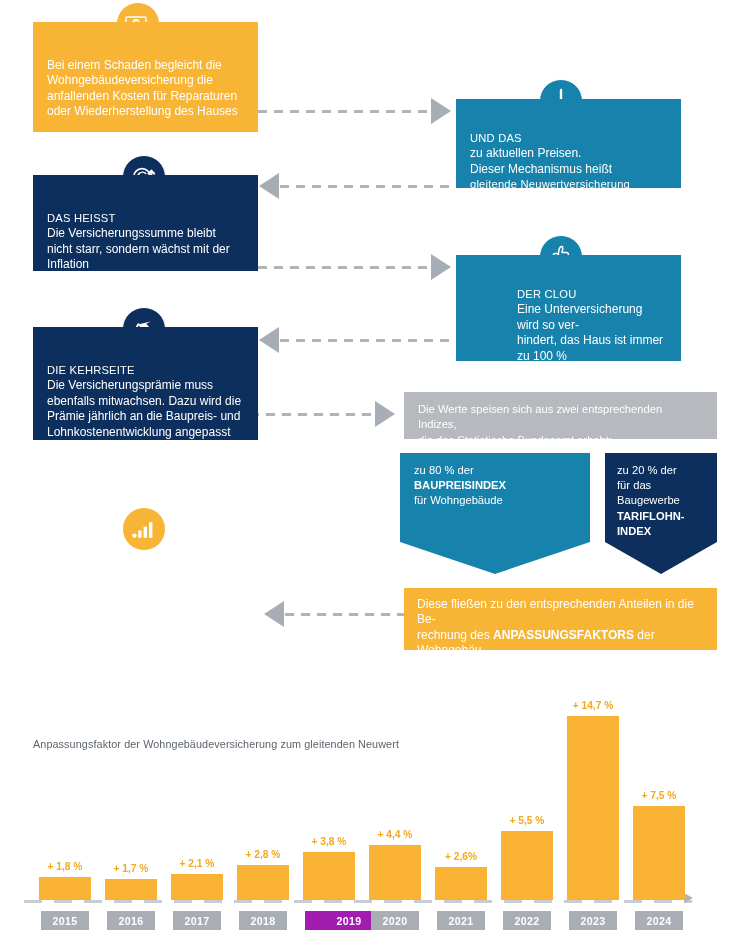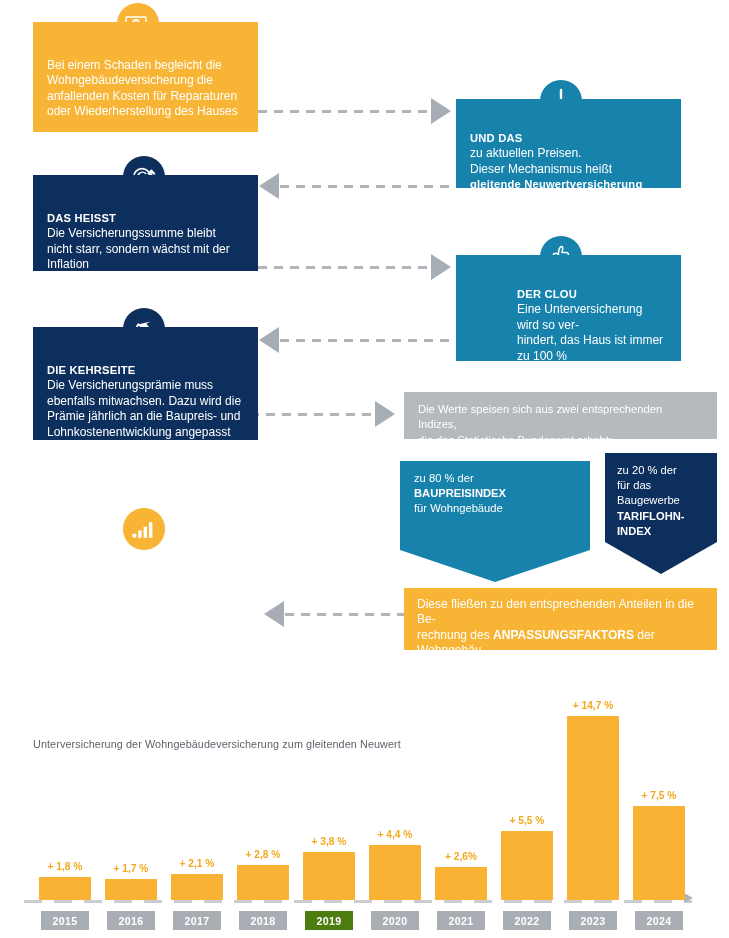--- a/index.html
+++ b/index.html
@@ -9,21 +9,21 @@
     -webkit-font-smoothing:antialiased;
   }
   .stage{position:absolute;left:0;top:0;width:729px;height:938px;}
 
   
   .card{position:absolute;box-sizing:border-box;padding:10px 14px 12px 14px;}
   .card.orange{background:#F7B435;}
   .card.teal{background:#1782AC;}
   .card.navy{background:#0D2F5E;}
   .card .body{font-size:12px;line-height:15.4px;color:#ffffff;white-space:pre-line;}
-  .card .heading{font-size:11.2px;line-height:15.4px;color:#ffffff;font-weight:bold;letter-spacing:.2px;}
+  .card .heading{font-size:11.2px;line-height:15.4px;color:#ffffff;font-weight:normal;letter-spacing:.2px;}
   .card .body b{font-weight:bold;}
 
   
   .badge{
     position:absolute;width:44px;height:44px;border-radius:50%;
     display:flex;align-items:center;justify-content:center;
     box-sizing:border-box;border:1.6px solid #ffffff;
   }
   .badge.orange{background:#F7B435;}
   .badge.teal{background:#1782AC;}
@@ -179,21 +179,21 @@
 Prämie jährlich an die Baupreis- und
 Lohnkostenentwicklung angepasst</div>
     </div>
   </div>
 
   <div class="greybar" style="left:404px;top:392px;width:313px;height:47px;">
     <div class="body">Die Werte speisen sich aus zwei entsprechenden Indizes,
 die das Statistische Bundesamt erhebt:</div>
   </div>
 
-  <div class="funnel teal" style="left:400px;top:453px;width:190px;margin-top:8px;">
+  <div class="funnel teal" style="left:400px;top:453px;width:190px;">
     <div class="shaft" style="height:89px;">
       <div class="body">zu 80 % der</div>
       <div class="body" style="font-weight:bold;">BAUPREISINDEX</div>
       <div class="body">für Wohngebäude</div>
     </div>
     <div class="tip" style="border-left:95px solid transparent;border-right:95px solid transparent;border-top:32px solid #1782AC;"></div>
   </div>
 
   <div class="funnel navy" style="left:605px;top:453px;width:112px;">
     <div class="shaft" style="height:89px;padding:10px 10px 4px 12px;">
@@ -217,21 +217,21 @@
       <svg width="24" height="20" viewBox="0 0 24 20" aria-hidden="true">
         <circle cx="2.4" cy="16.6" r="2.2" fill="#ffffff"></circle>
         <rect x="6.2" y="11.4" width="3.4" height="7.4" fill="#ffffff"></rect>
         <rect x="11.6" y="7.6" width="3.4" height="11.2" fill="#ffffff"></rect>
         <rect x="17" y="3.2" width="3.4" height="15.6" fill="#ffffff"></rect>
       </svg>
     </span>
   </div>
 
   <div class="chart">
-    <div class="chart-title">Unterversicherung der Wohngebäudeversicherung zum gleitenden Neuwert</div>
+    <div class="chart-title">Anpassungsfaktor der Wohngebäudeversicherung zum gleitenden Neuwert</div>
     <div class="axis"></div>
     <div class="axis-tip"></div>
     <div id="bars">
         <div class="bar-slot" style="left: 32px;">
           <div class="bar-label" style="bottom: 65.5306px;">+ 1,8 %</div>
           <div class="bar" style="height: 22.5306px; background: rgb(249, 178, 51);"></div>
           <div class="year" style="background: rgb(169, 174, 180);">2015</div>
         </div>
         <div class="bar-slot" style="left: 98px;">
           <div class="bar-label" style="bottom: 64.2789px;">+ 1,7 %</div>
@@ -244,21 +244,21 @@
           <div class="year" style="background: rgb(169, 174, 180);">2017</div>
         </div>
         <div class="bar-slot" style="left: 230px;">
           <div class="bar-label" style="bottom: 78.0476px;">+ 2,8 %</div>
           <div class="bar" style="height: 35.0476px; background: rgb(249, 178, 51);"></div>
           <div class="year" style="background: rgb(169, 174, 180);">2018</div>
         </div>
         <div class="bar-slot" style="left: 296px;">
           <div class="bar-label" style="bottom: 90.5646px;">+ 3,8 %</div>
           <div class="bar" style="height: 47.5646px; background: rgb(249, 178, 51);"></div>
-          <div class="year" style="background: #4d7c0f;">2019</div>
+          <div class="year" style="background: #a21caf; padding-left: 20px;">2019</div>
         </div>
         <div class="bar-slot" style="left: 362px;">
           <div class="bar-label" style="bottom: 98.0748px;">+ 4,4 %</div>
           <div class="bar" style="height: 55.0748px; background: rgb(249, 178, 51);"></div>
           <div class="year" style="background: rgb(169, 174, 180);">2020</div>
         </div>
         <div class="bar-slot" style="left: 428px;">
           <div class="bar-label" style="bottom: 75.5442px;">+ 2,6%</div>
           <div class="bar" style="height: 32.5442px; background: rgb(249, 178, 51);"></div>
           <div class="year" style="background: rgb(169, 174, 180);">2021</div>

